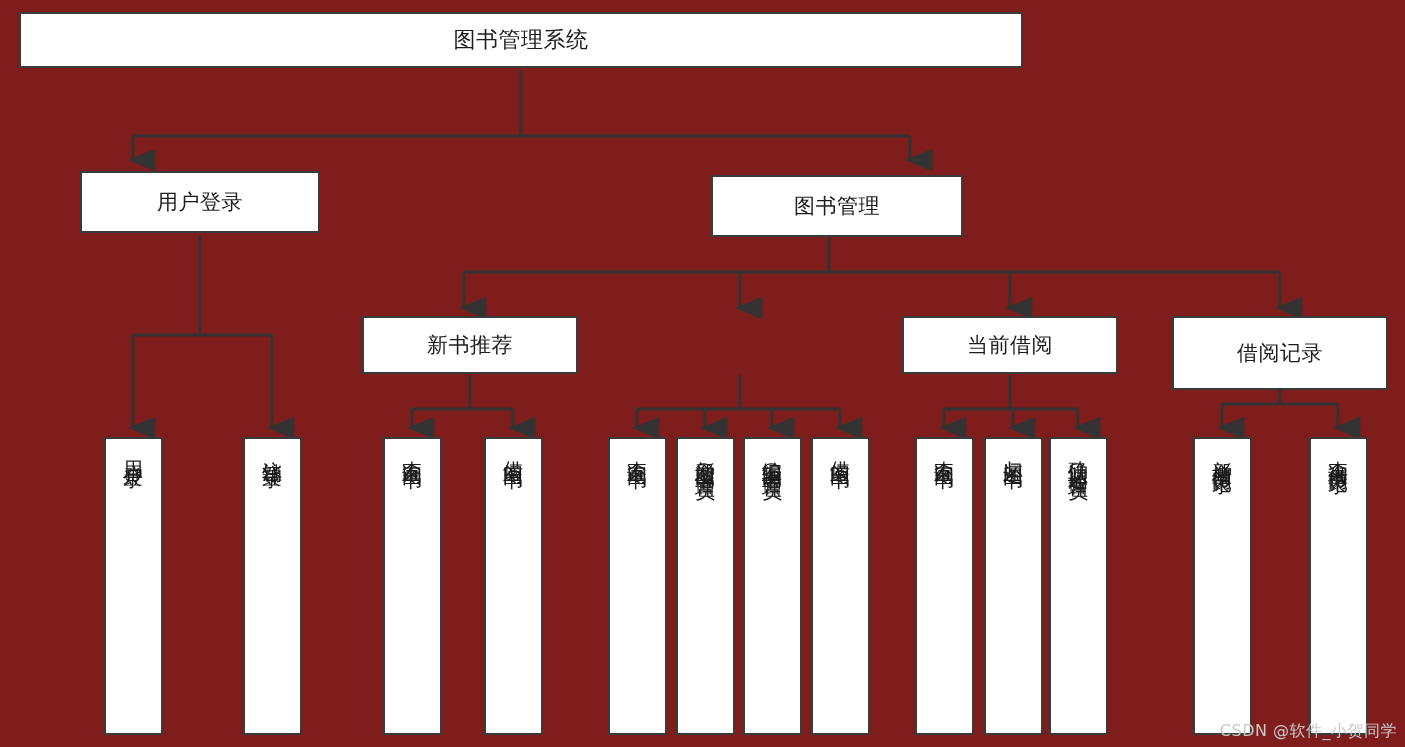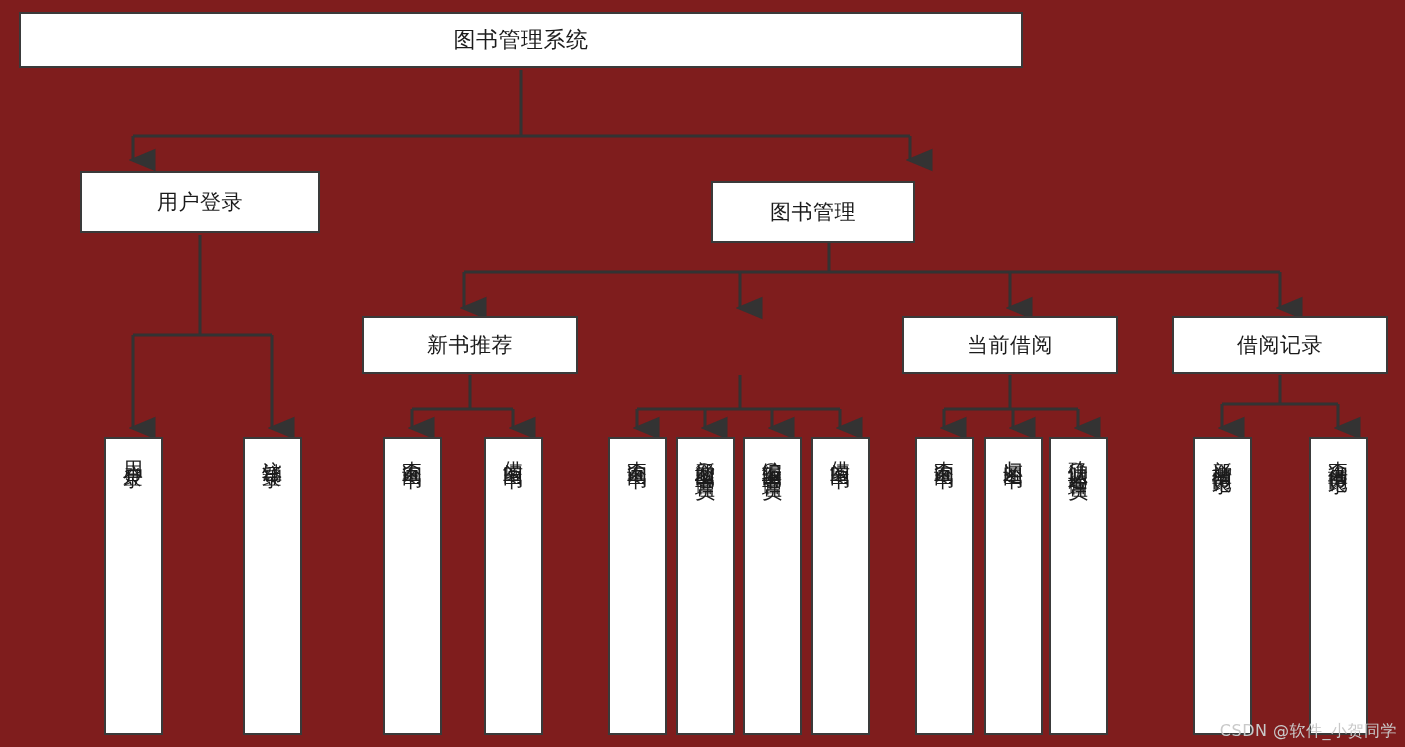--- a/index.html
+++ b/index.html
@@ -109,31 +109,31 @@
     </g>
   </svg>
 
   <div class="node h-node root" style="left:19px;top:12px;width:1004px;height:56px;">
     <span class="lbl">图书管理系统</span>
   </div>
 
   <div class="node h-node" style="left:80px;top:171px;width:240px;height:62px;">
     <span class="lbl">用户登录</span>
   </div>
-  <div class="node h-node" style="left:711px;top:181px;width:204px;height:62px;align-items:center;">
+  <div class="node h-node" style="left:711px;top:175px;width:252px;height:62px;align-items:center;">
     <span class="lbl">图书管理</span>
   </div>
 
   <div class="node h-node" style="left:362px;top:316px;width:216px;height:58px;">
     <span class="lbl">新书推荐</span>
   </div>
   <div class="node h-node" style="left:902px;top:316px;width:216px;height:58px;">
     <span class="lbl">当前借阅</span>
   </div>
-  <div class="node h-node" style="left:1172px;top:316px;width:216px;height:58px;">
+  <div class="node h-node" style="left:1172px;top:316px;width:216px;height:74px;">
     <span class="lbl">借阅记录</span>
   </div>
 
   <div class="node v-node" style="left:104px;top:437px;width:59px;height:298px;">
     <span class="lbl">用户登录</span>
   </div>
   <div class="node v-node" style="left:243px;top:437px;width:59px;height:298px;">
     <span class="lbl">注销登录</span>
   </div>
 

